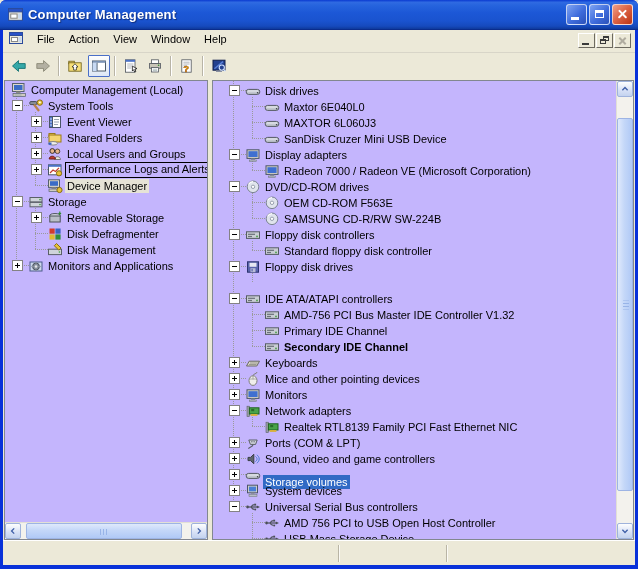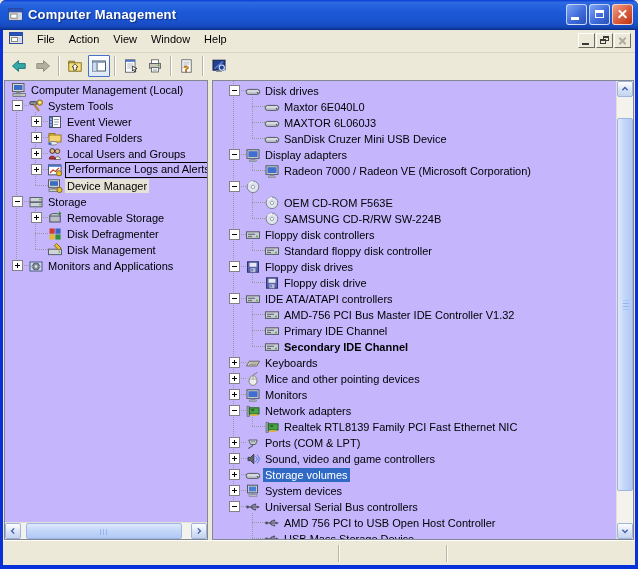--- a/index.html
+++ b/index.html
@@ -46,21 +46,21 @@
   
   .main{position:absolute;left:0;right:0;top:49px;bottom:24px;background:#ece9d8;}
   .pane{position:absolute;background:#c4b5fd;border:1px solid #828790;box-sizing:border-box;overflow:hidden;}
   #leftPane{left:1px;top:1px;width:204px;height:460px;}
   #rightPane{left:209px;top:1px;width:422px;height:460px;}
   .treearea{position:absolute;left:0;top:0;right:0;bottom:0;overflow:hidden;}
   #leftPane .treearea{bottom:17px;}
   #rightPane .treearea{right:17px;}
   .trow{position:absolute;left:0;right:0;height:16px;}
   .tlabel{position:absolute;top:1px;height:14px;line-height:14px;padding:0 2px;white-space:nowrap;color:#000;}
-  .tlabel.sel{background:#316ac5;color:#fff;}
+  .tlabel.sel{background:#316ac5;color:#fff;margin-top:7px;}
   .tlabel.isel{background:#e6e3d6;}
   .tlabel.fbox{border:1px solid #000;top:0;line-height:13px;}
   .ticon{position:absolute;top:0;width:16px;height:16px;}
   .exp{position:absolute;top:2px;width:9px;height:9px;border:1px solid #848284;background:#fff;box-sizing:content-box;}
   .exp::before{content:'';position:absolute;left:2px;top:4px;width:5px;height:1px;background:#000;}
   .exp.plus::after{content:'';position:absolute;left:4px;top:2px;width:1px;height:5px;background:#000;}
   .dot-h{position:absolute;height:1px;background:repeating-linear-gradient(90deg,#9a9a9a 0 1px,transparent 1px 2px);}
   .dot-v{position:absolute;width:1px;background:repeating-linear-gradient(180deg,#9a9a9a 0 1px,transparent 1px 2px);}
   
   .hscroll{position:absolute;left:0;right:0;bottom:0;height:17px;background:#f3f2ed;border-top:1px solid #e2e0d6;box-sizing:border-box;}
@@ -599,20 +599,21 @@
               <span class="tlabel" style="left: 69px;">Radeon 7000 / Radeon VE (Microsoft Corporation)</span>
             </div>
             <div class="trow" style="top: 98px;">
               <span class="dot-h" style="left: 20px; top: 7px; width: 13px;"></span>
               <span class="exp minus" style="left: 16px;"></span>
               <span style="position: absolute; left: 32px; top: 0px; width: 16px; height: 16px;">
                 <svg class="ticon" style="left:0">
                   <use href="#i-cd"></use>
                 </svg>
               </span>
+              <span class="tlabel" style="left: 50px;">DVD/CD-ROM drives</span>
             </div>
             <div class="trow" style="top: 114px;">
               <span class="dot-h" style="left: 39px; top: 7px; width: 13px;"></span>
               <span style="position: absolute; left: 51px; top: 0px; width: 16px; height: 16px;">
                 <svg class="ticon" style="left:0">
                   <use href="#i-cd"></use>
                 </svg>
               </span>
               <span class="tlabel" style="left: 69px;">OEM CD-ROM F563E</span>
             </div>
@@ -646,29 +647,20 @@
             </div>
             <div class="trow" style="top: 178px;">
               <span class="dot-h" style="left: 20px; top: 7px; width: 13px;"></span>
               <span class="exp minus" style="left: 16px;"></span>
               <span style="position: absolute; left: 32px; top: 0px; width: 16px; height: 16px;">
                 <svg class="ticon" style="left:0">
                   <use href="#i-floppy"></use>
                 </svg>
               </span>
               <span class="tlabel" style="left: 50px;">Floppy disk drives</span>
-            </div>
-            <div class="trow" style="top: 194px;">
-              <span class="dot-h" style="left: 39px; top: 7px; width: 13px;"></span>
-              <span style="position: absolute; left: 51px; top: 0px; width: 16px; height: 16px;">
-                <svg class="ticon" style="left:0">
-                  <use href="#i-floppy"></use>
-                </svg>
-              </span>
-              <span class="tlabel" style="left: 69px;">Floppy disk drive</span>
             </div>
             <div class="trow" style="top: 210px;">
               <span class="dot-h" style="left: 20px; top: 7px; width: 13px;"></span>
               <span class="exp minus" style="left: 16px;"></span>
               <span style="position: absolute; left: 32px; top: 0px; width: 16px; height: 16px;">
                 <svg class="ticon" style="left:0">
                   <use href="#i-ctrl"></use>
                 </svg>
               </span>
               <span class="tlabel" style="left: 50px;">IDE ATA/ATAPI controllers</span>

